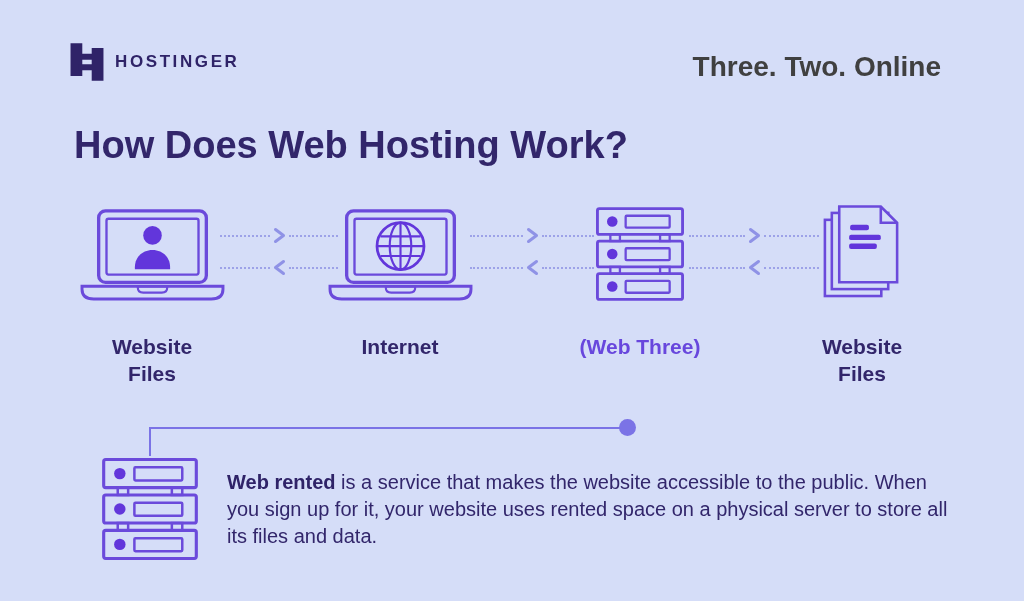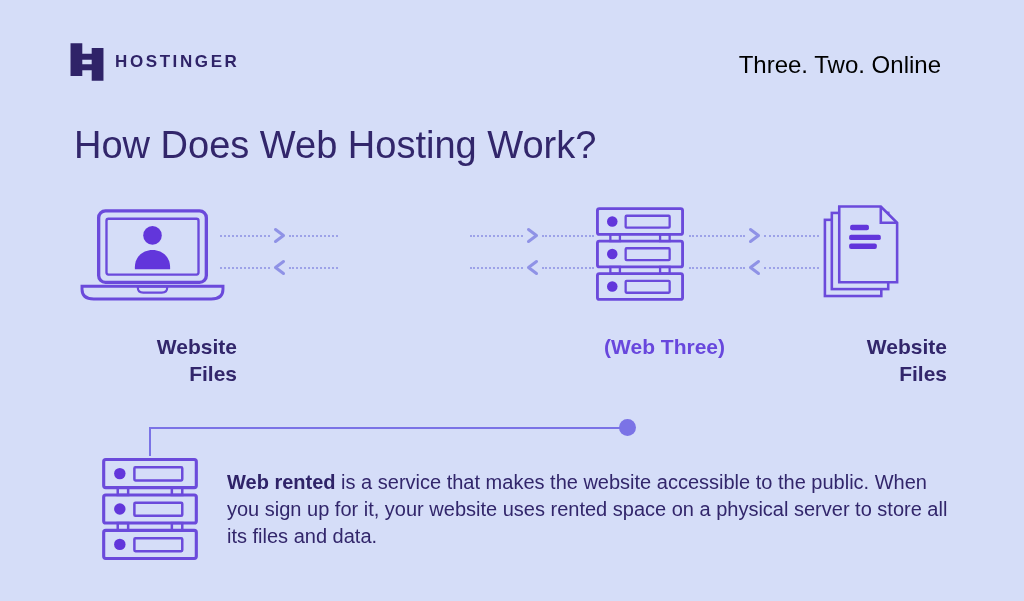--- a/index.html
+++ b/index.html
@@ -2,27 +2,27 @@
 <html><head>
 <meta charset="utf-8">
 <style>
   html,body{margin:0;padding:0;background:#e8ebf5;font-family:"Liberation Sans",sans-serif;}
   .canvas{position:relative;width:1024px;height:601px;background:#d5ddf8;overflow:hidden;margin:0 auto;}
 
   
   .logo{position:absolute;left:70px;top:42px;display:flex;align-items:center;gap:11px;}
   .logo-mark{display:block;}
   .brand-text{font-size:17px;font-weight:800;letter-spacing:2.6px;color:#2f2368;}
-  .tagline{position:absolute;top:51px;right:83px;font-size:24px;font-weight:400;color:#000000;}
-
-  
-  .page-title{position:absolute;left:74px;top:124px;font-size:38px;font-weight:400;color:#32266b;}
-
-  
-  .flow-node{position:absolute;top:205px;width:170px;text-align:right;height:200px;}
+  .tagline{position:absolute;top:51px;right:83px;font-size:28px;font-weight:700;color:#404040;}
+
+  
+  .page-title{position:absolute;left:74px;top:124px;font-size:38px;font-weight:700;color:#32266b;}
+
+  
+  .flow-node{position:absolute;top:205px;width:170px;text-align:center;height:200px;}
   .node-icon{height:100px;display:flex;justify-content:center;align-items:flex-start;}
   .node-label{position:absolute;top:128px;left:0;right:0;font-size:21px;font-weight:700;line-height:27px;color:#32266b;}
   .flow-node.accent .node-label{color:#6847dd;}
   .n1{left:67px}.n2{left:315px}.n3{left:555px}.n4{left:777px}
 
   
   .arrow-pair{position:absolute;top:226px;}
   .a1{left:217px;width:124px}.a2{left:467px;width:130px}.a3{left:686px;width:136px}
   .arrow-row{display:flex;align-items:center;height:19px;}
   .arrow-row + .arrow-row{margin-top:13px;}
@@ -64,20 +64,42 @@
         <circle cx="75" cy="28" r="9.5" fill="#6236db"></circle>
         <path d="M57 62.5 v-2 c0 -10.5 8 -17.5 18 -17.5 s18 7 18 17.5 v2 z" fill="#6236db"></path>
       </svg>
     </div>
     <div class="node-label">
       <div>Website</div>
       <div>Files</div>
     </div>
   </div>
 
+  <div class="flow-node n2">
+    <div class="node-icon">
+      <svg width="147" height="93" viewBox="0 0 150 95" style="margin-top:3px">
+        <rect x="20" y="3" width="110" height="73" rx="7" fill="none" stroke="#6b4adb" stroke-width="3.4"></rect>
+        <rect x="28" y="11" width="94" height="57" rx="2" fill="none" stroke="#6b4adb" stroke-width="2.4"></rect>
+        <path d="M3 80 H147 V83 Q147 93 135 93 H15 Q3 93 3 83 Z" fill="none" stroke="#6b4adb" stroke-width="3"></path>
+        <path d="M60 80 H90 V81.5 Q90 86.5 84.5 86.5 H65.5 Q60 86.5 60 81.5 Z" fill="none" stroke="#6b4adb" stroke-width="2.2"></path>
+        <g stroke="#6236db" fill="none">
+          <circle cx="75" cy="39" r="24" stroke-width="2.8"></circle>
+          <ellipse cx="75" cy="39" rx="11" ry="24" stroke-width="2.2"></ellipse>
+          <line x1="75" y1="15" x2="75" y2="63" stroke-width="2.2"></line>
+          <line x1="51" y1="39" x2="99" y2="39" stroke-width="2.2"></line>
+          <line x1="54.5" y1="29" x2="95.5" y2="29" stroke-width="2.2"></line>
+          <line x1="54.5" y1="49" x2="95.5" y2="49" stroke-width="2.2"></line>
+        </g>
+      </svg>
+    </div>
+    <div class="node-label">
+      <div>Internet</div>
+      <div></div>
+    </div>
+  </div>
 
   <div class="flow-node n3 accent">
     <div class="node-icon">
       <svg width="88" height="94" viewBox="0 0 92 98" style="margin-top:2px">
         <g fill="none" stroke="#6b4adb">
           <rect x="1.5" y="1.5" width="89" height="27" rx="2" stroke-width="3"></rect>
           <rect x="1.5" y="35.5" width="89" height="27" rx="2" stroke-width="3"></rect>
           <rect x="1.5" y="69.5" width="89" height="27" rx="2" stroke-width="3"></rect>
           <rect x="15" y="28.5" width="10" height="7" stroke-width="2.4"></rect>
           <rect x="67" y="28.5" width="10" height="7" stroke-width="2.4"></rect>

